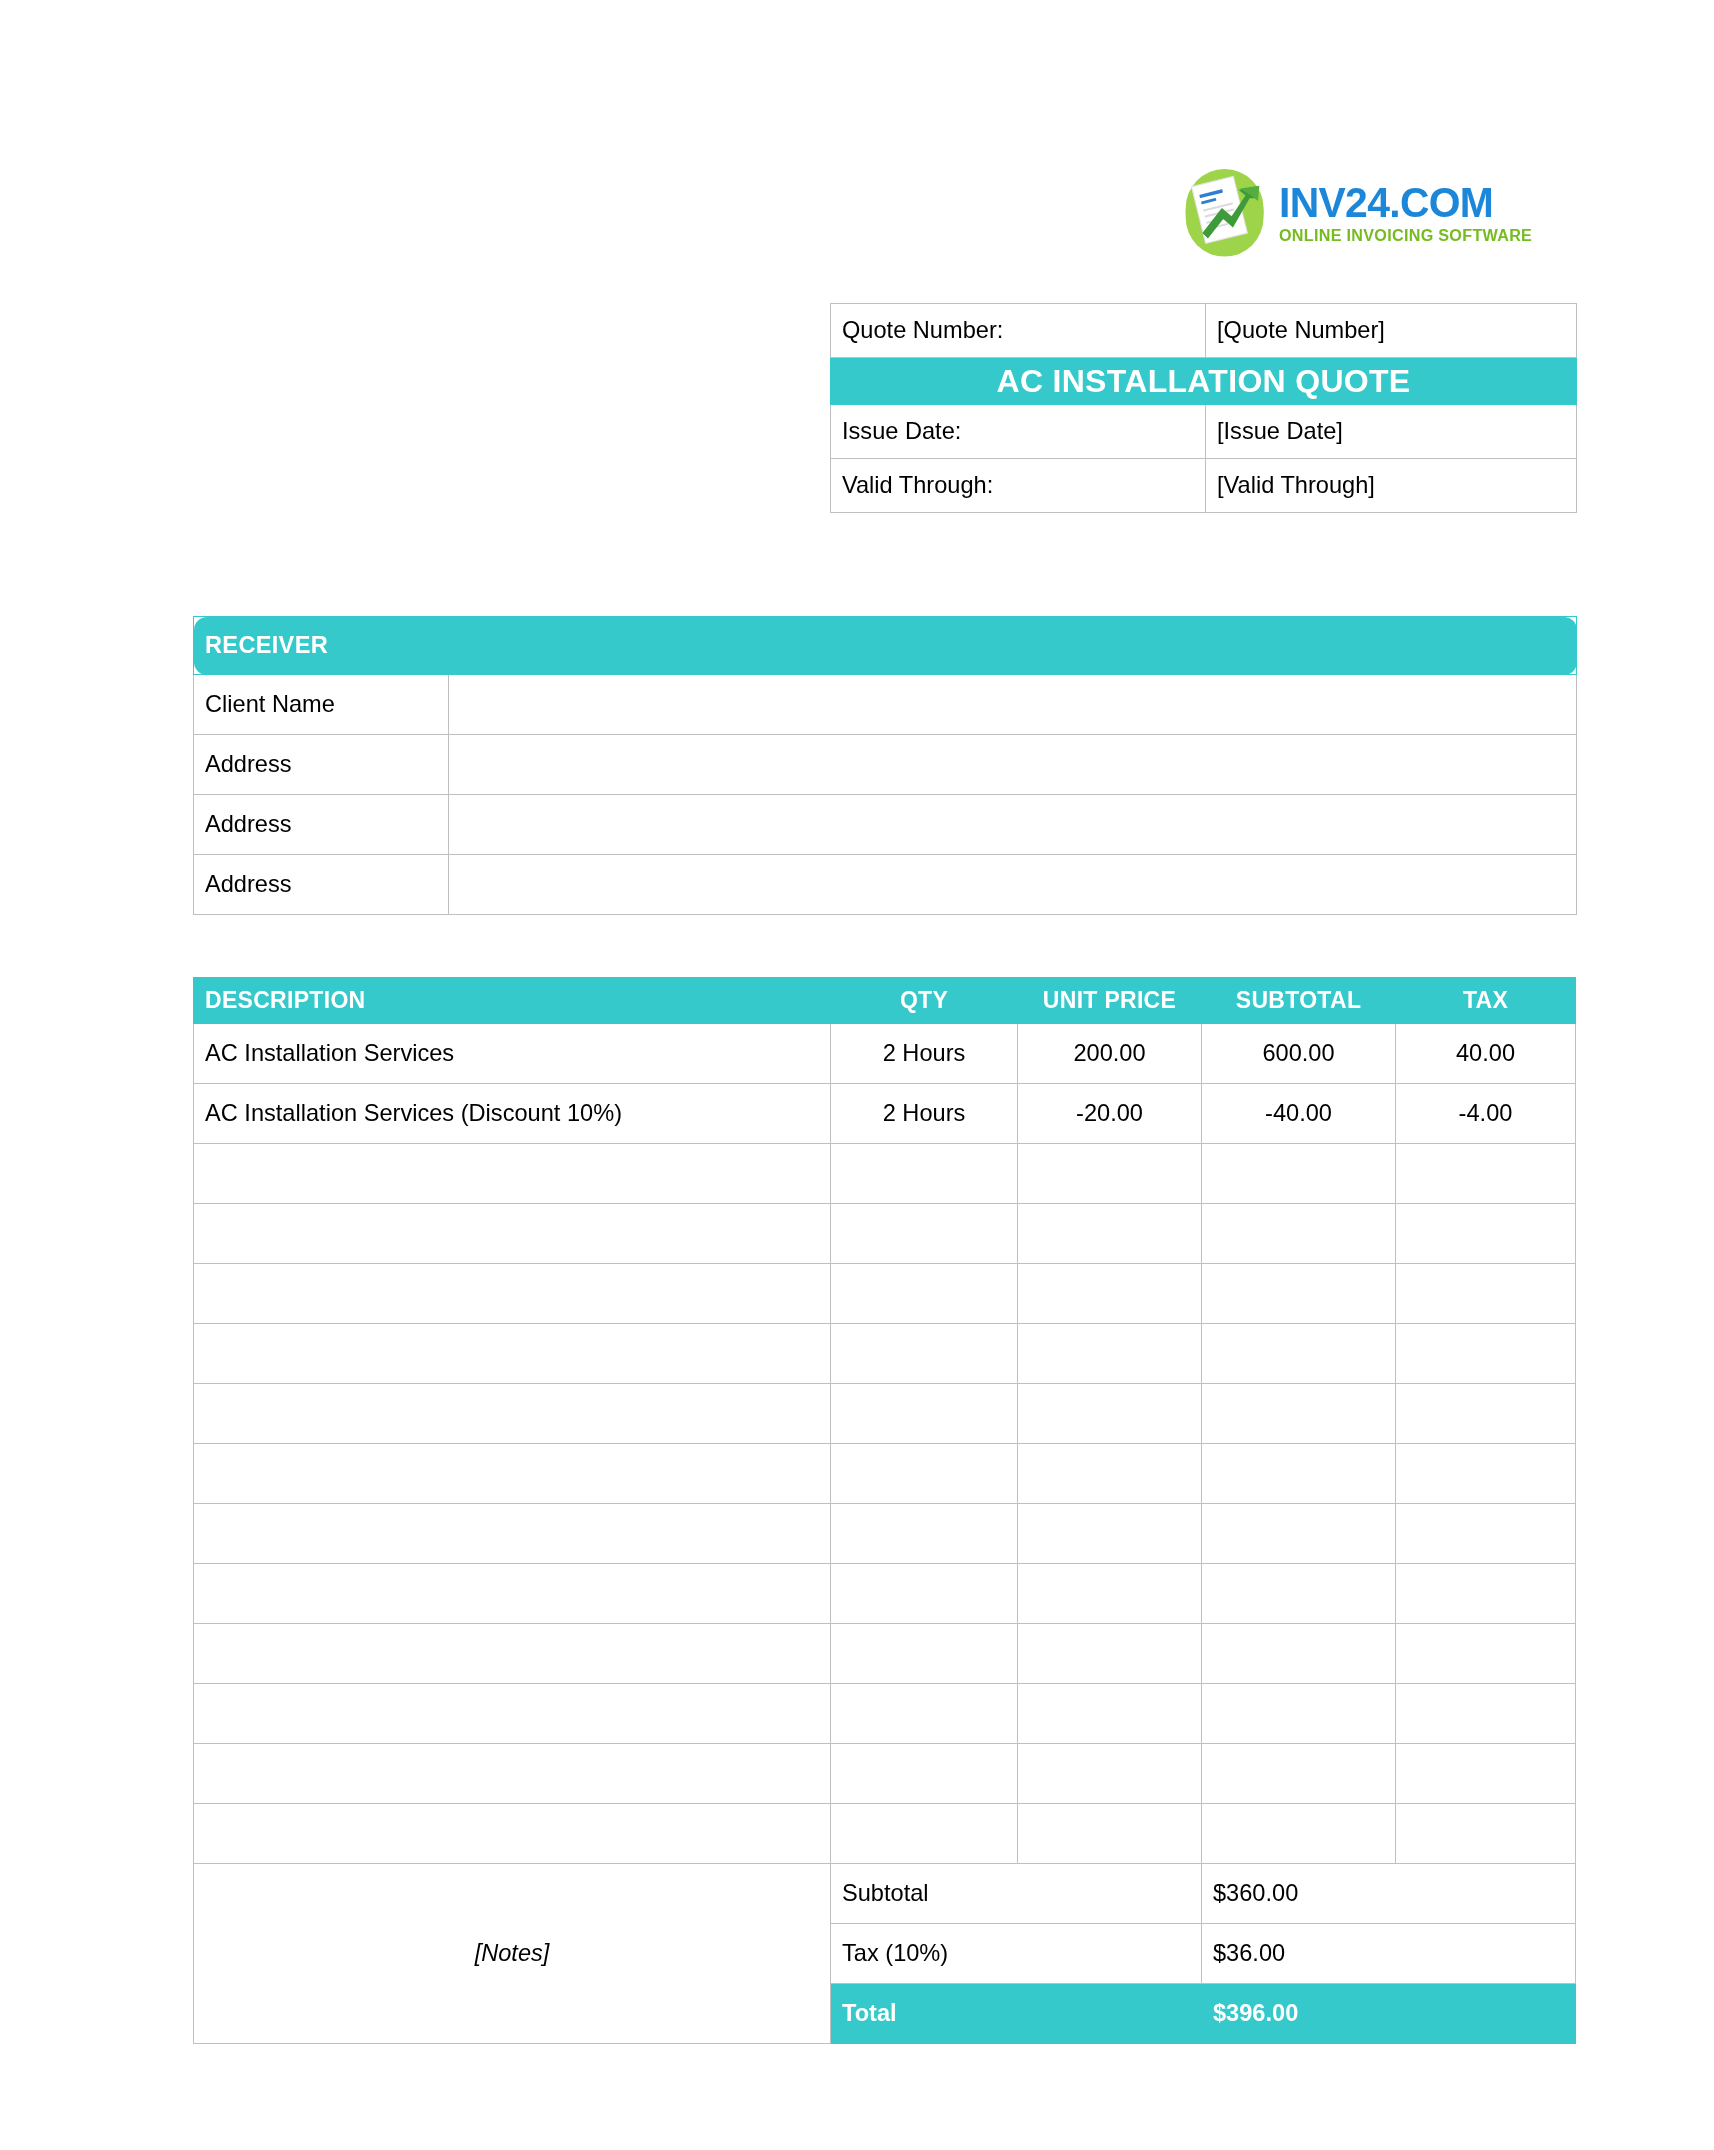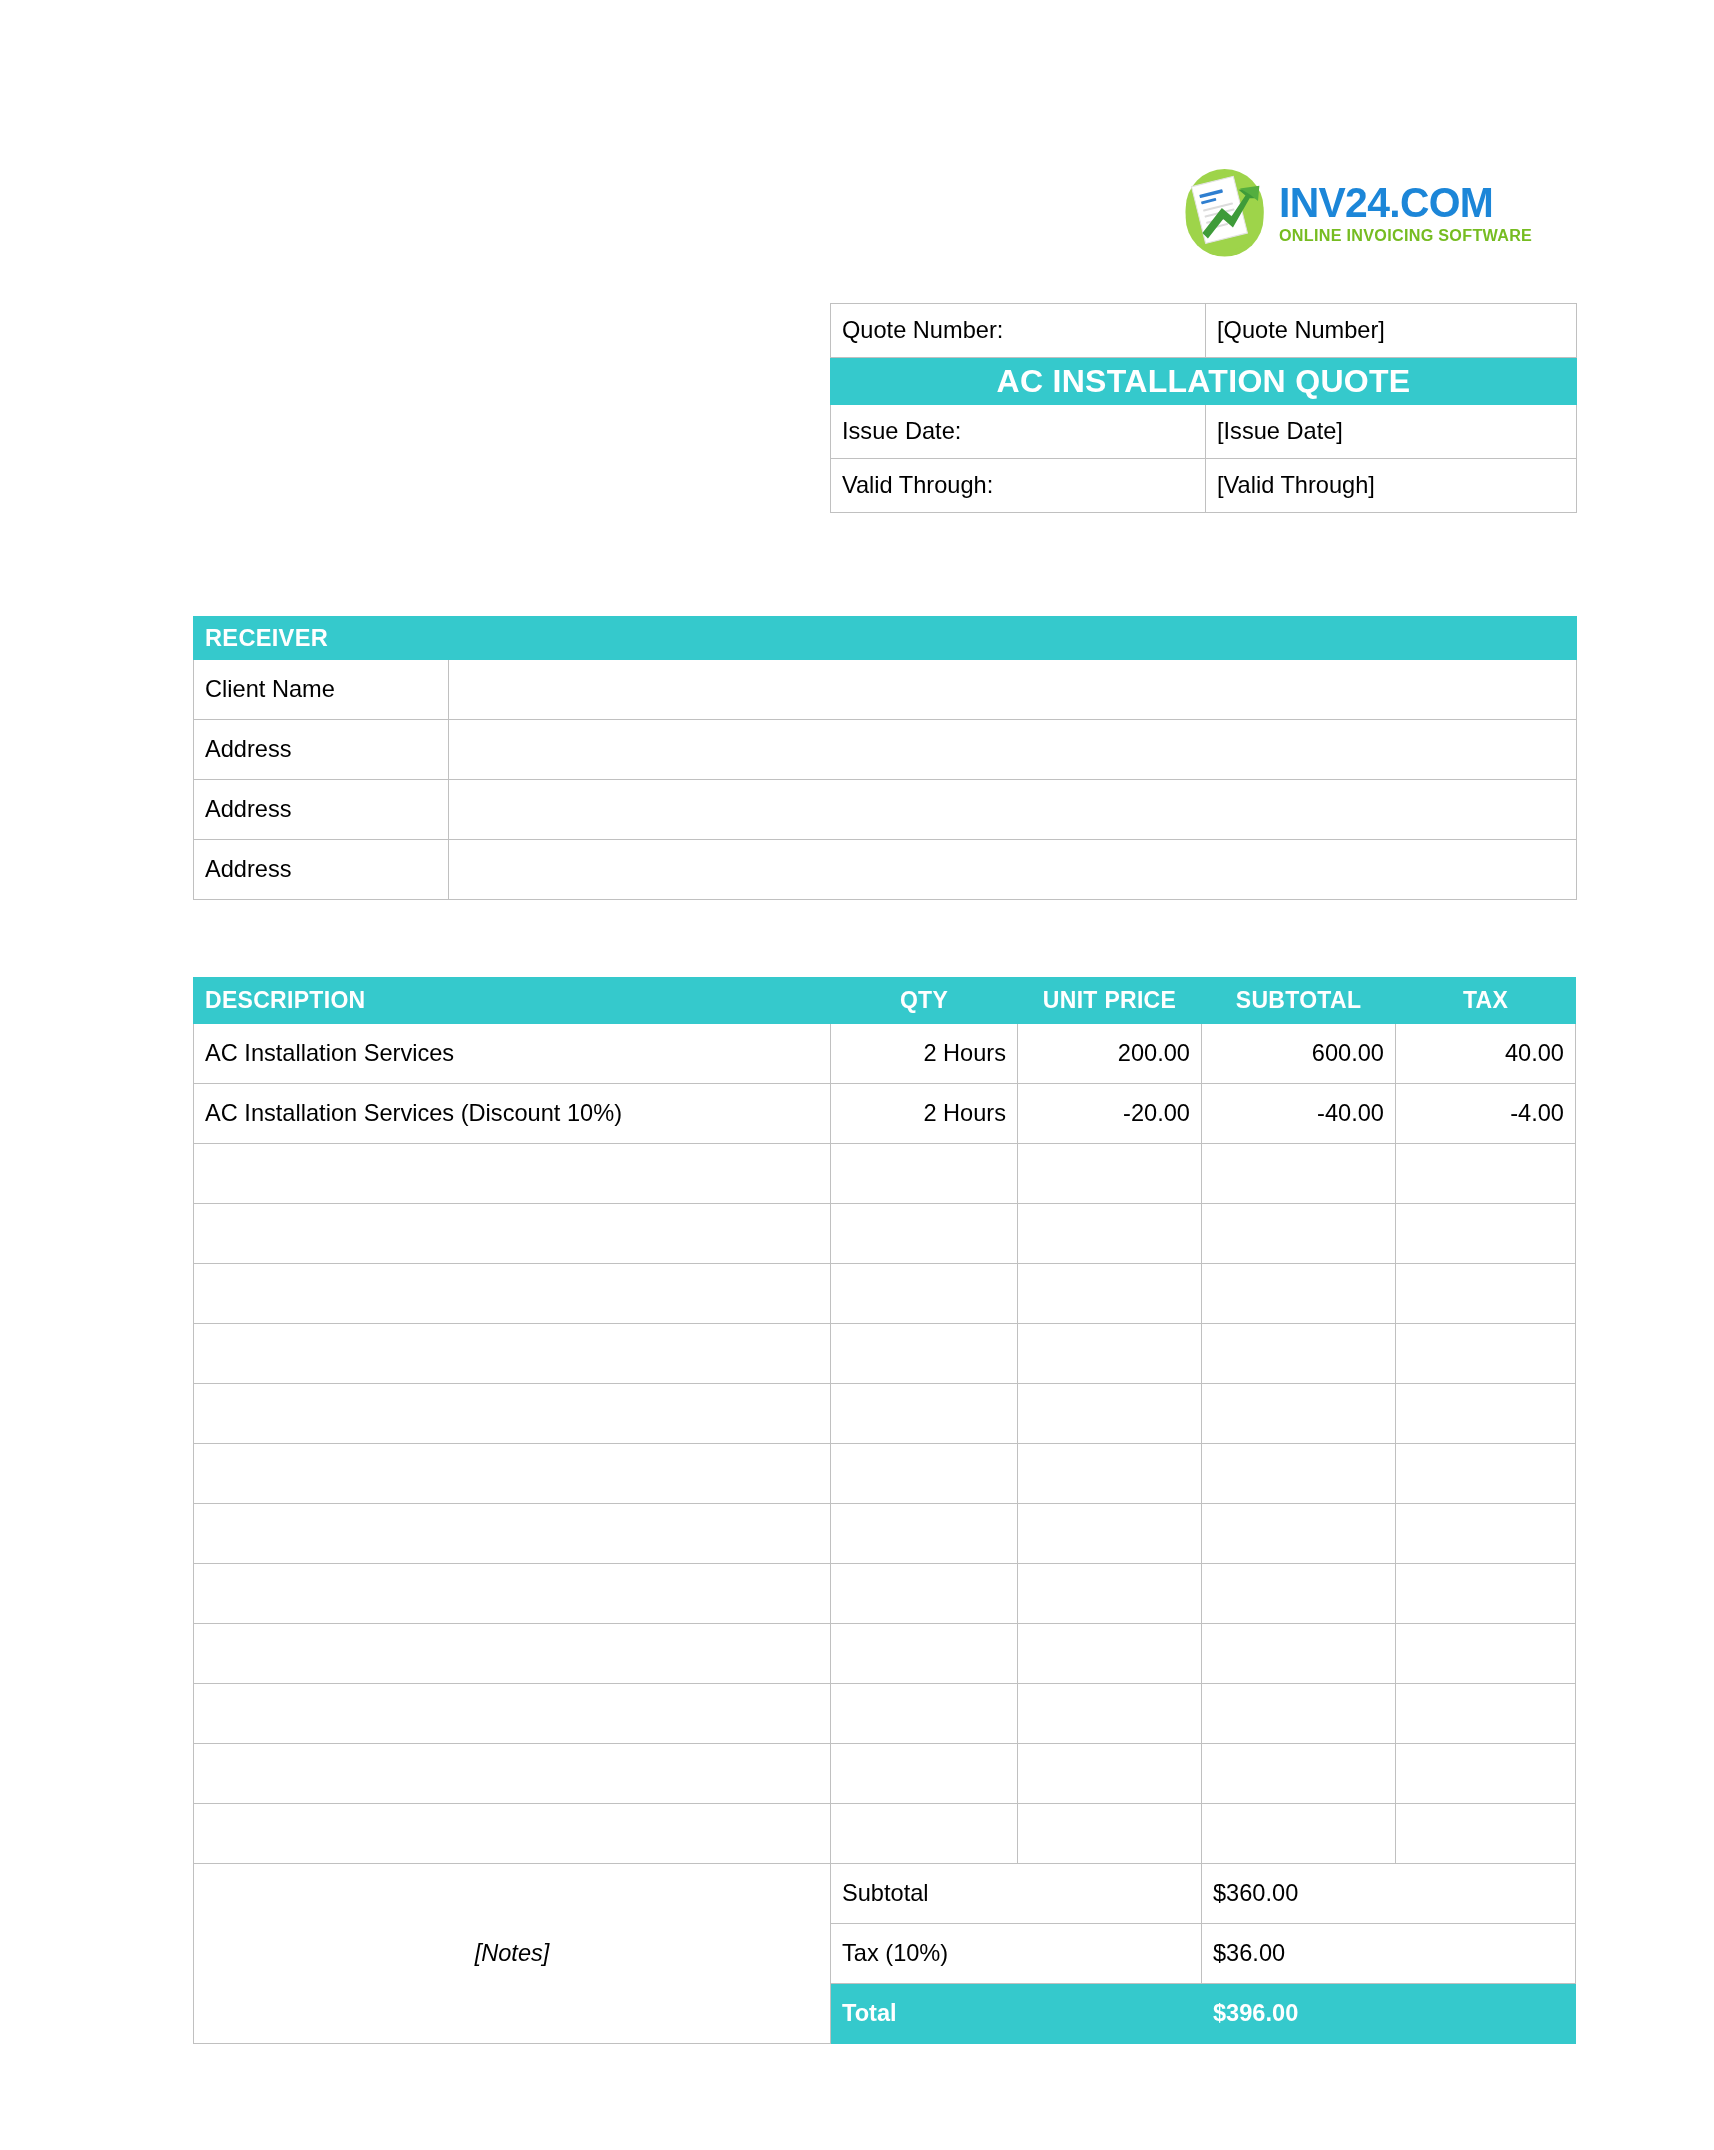--- a/index.html
+++ b/index.html
@@ -127,22 +127,23 @@
     left: 193px;
     top: 616px;
     width: 1383px;
   }
   #receiver-table .rec-head {
     background: #35C9CC;
     border-color: #35C9CC;
     color: #ffffff;
     font-size: 23.6px;
     font-weight: bold;
-    height: 43px;
+    height: 58px;
     letter-spacing: 0.3px;
+    border-radius: 13px;
   }
   #receiver-table td.rec-row {
     height: 60px;
   }
 
   
   #items-table {
     left: 193px;
     top: 977px;
     width: 1383px;
@@ -153,21 +154,21 @@
     color: #ffffff;
     font-size: 23px;
     font-weight: bold;
     height: 46px;
     letter-spacing: 0.3px;
   }
   #items-table th.c { text-align: center; }
   #items-table td {
     height: 60px;
   }
-  #items-table td.c { text-align: right; }
+  #items-table td.c { text-align: center; }
 
   .notes-cell {
     text-align: center !important;
     font-style: italic;
     font-size: 23.6px;
     vertical-align: middle;
   }
   .total-row td {
     background: #35C9CC !important;
     border-color: #35C9CC !important;

